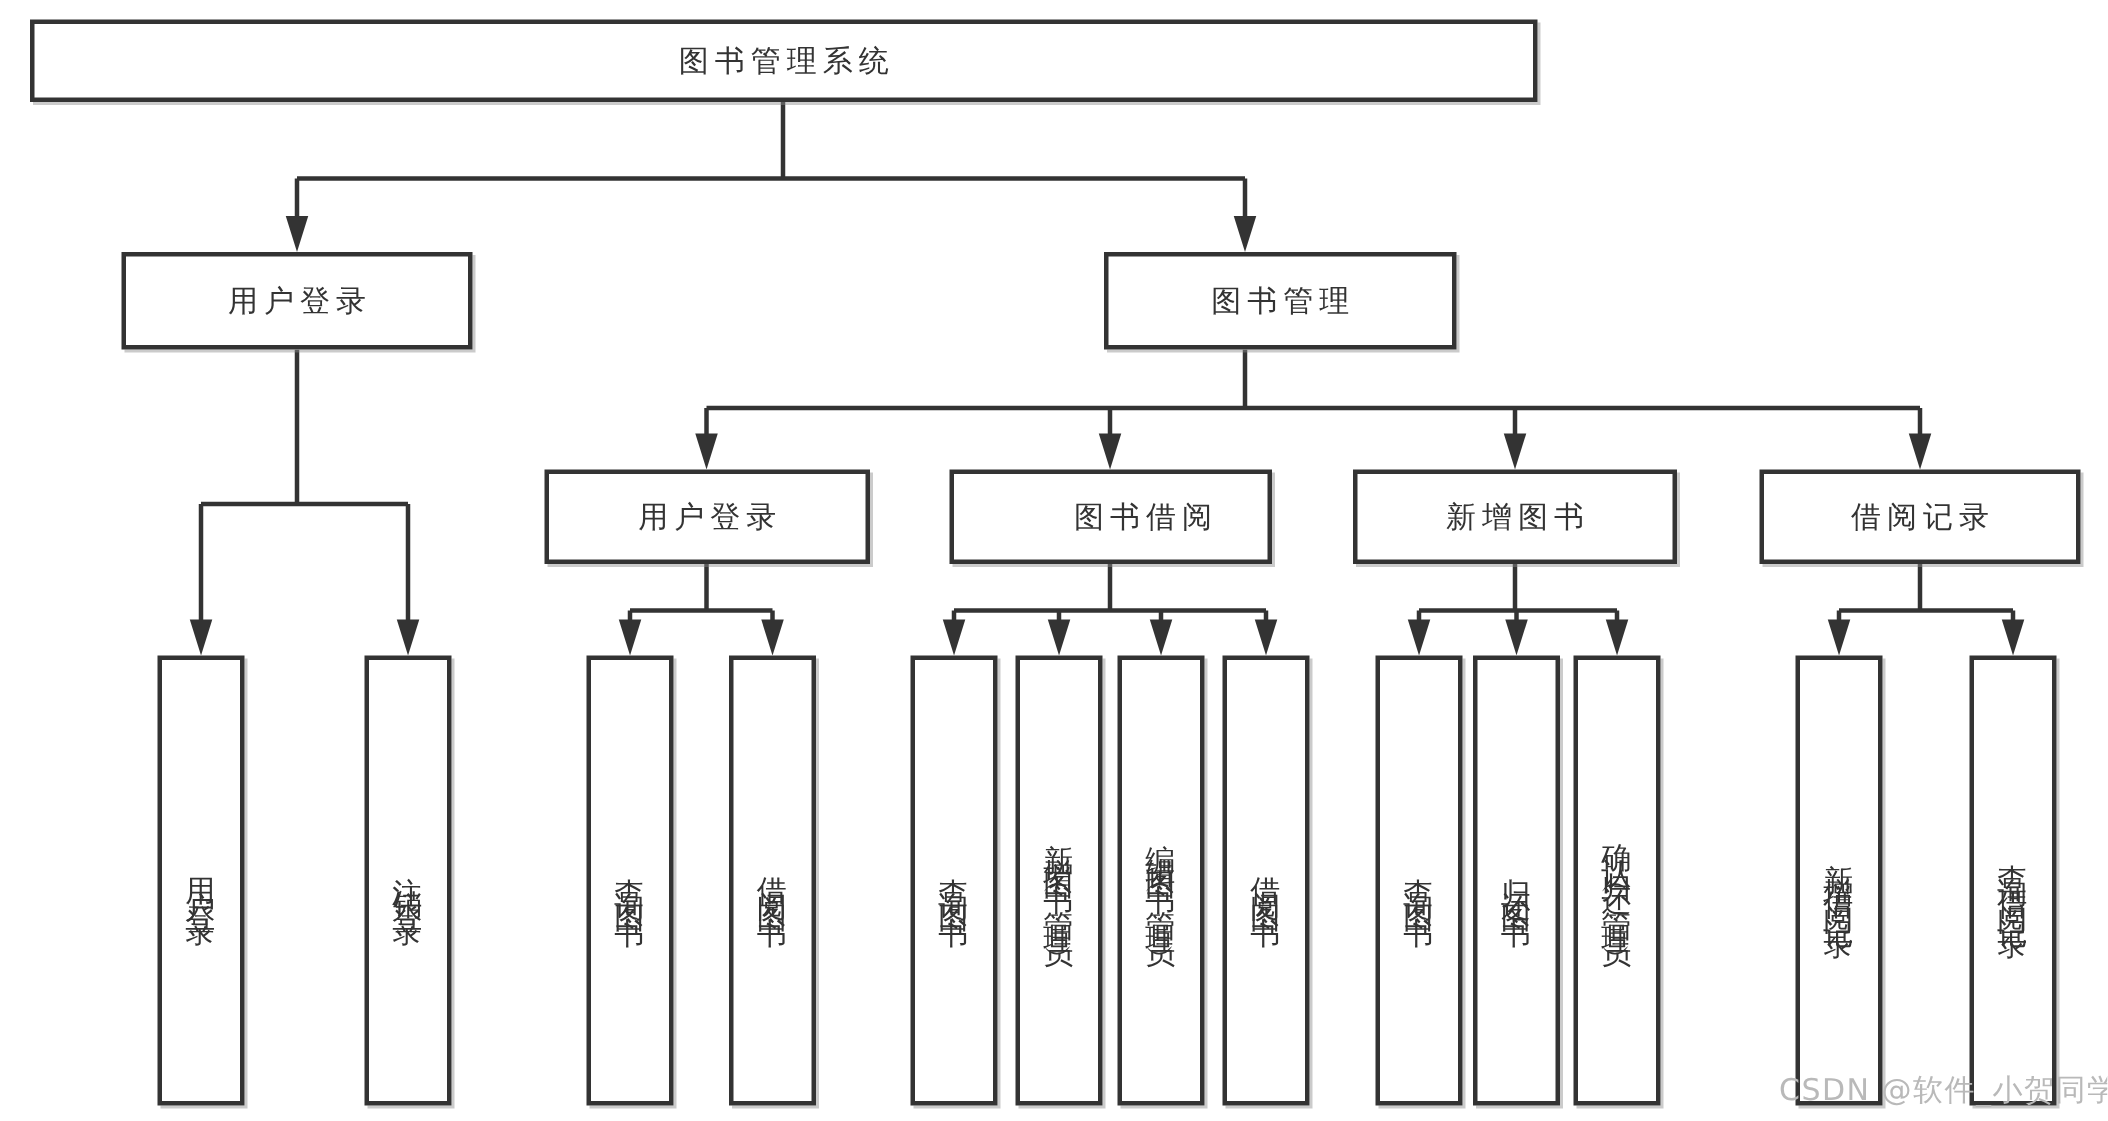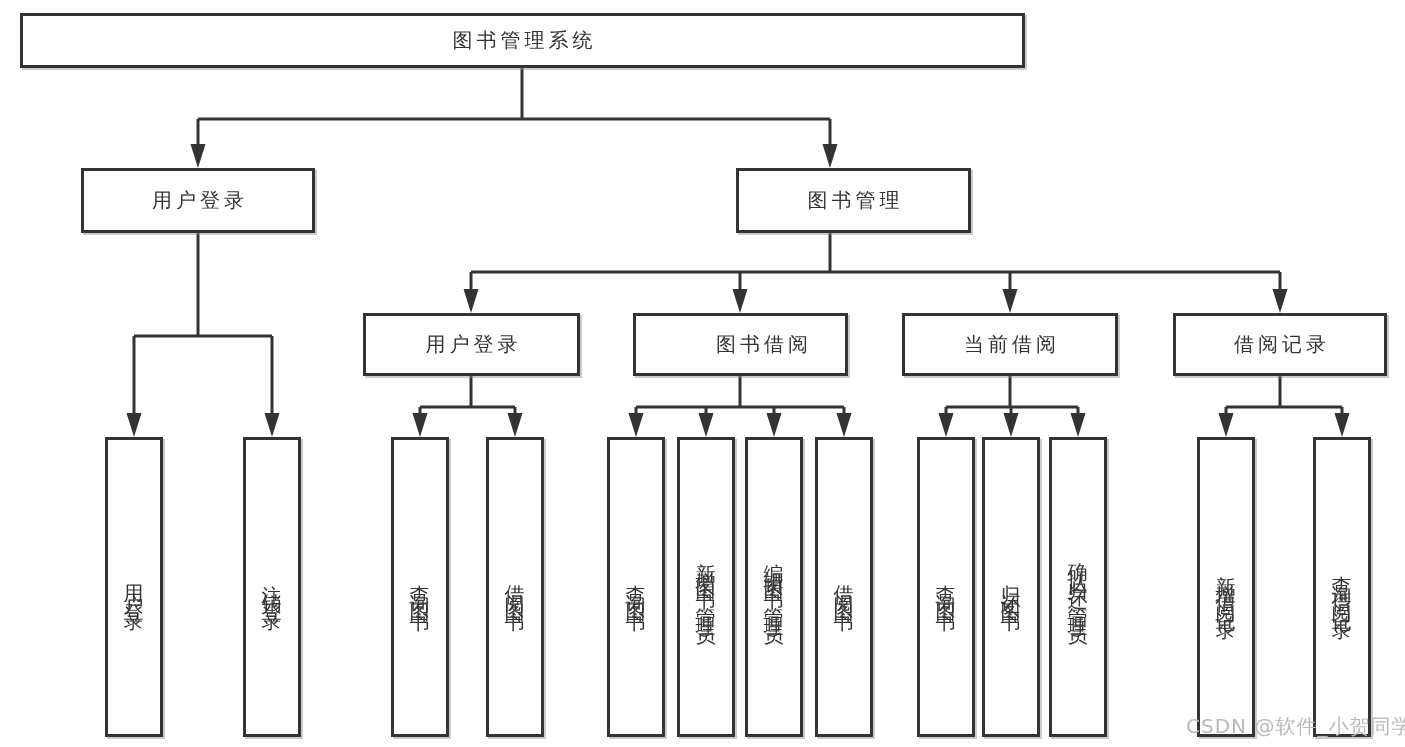--- a/index.html
+++ b/index.html
@@ -126,21 +126,21 @@
     </g>
   </svg>
 
   <div class="node h" id="n-root">图书管理系统</div>
 
   <div class="node h" id="n-user-login">用户登录</div>
   <div class="node h" id="n-book-mgmt">图书管理</div>
 
   <div class="node h" id="n-new-books">用户登录</div>
   <div class="node h" id="n-book-borrow">图书借阅</div>
-  <div class="node h" id="n-current-borrow">当前借阅</div>
+  <div class="node h" id="n-current-borrow">新增图书</div>
   <div class="node h" id="n-borrow-records">借阅记录</div>
 
   <div class="node v leaf" id="n-a1">用户登录</div>
   <div class="node v leaf" id="n-a2">注销登录</div>
 
   <div class="node v leaf" id="n-b1">查询图书</div>
   <div class="node v leaf" id="n-b2">借阅图书</div>
 
   <div class="node v leaf" id="n-c1">查询图书</div>
   <div class="node v leaf" id="n-c2">新增图书（管理员）</div>

